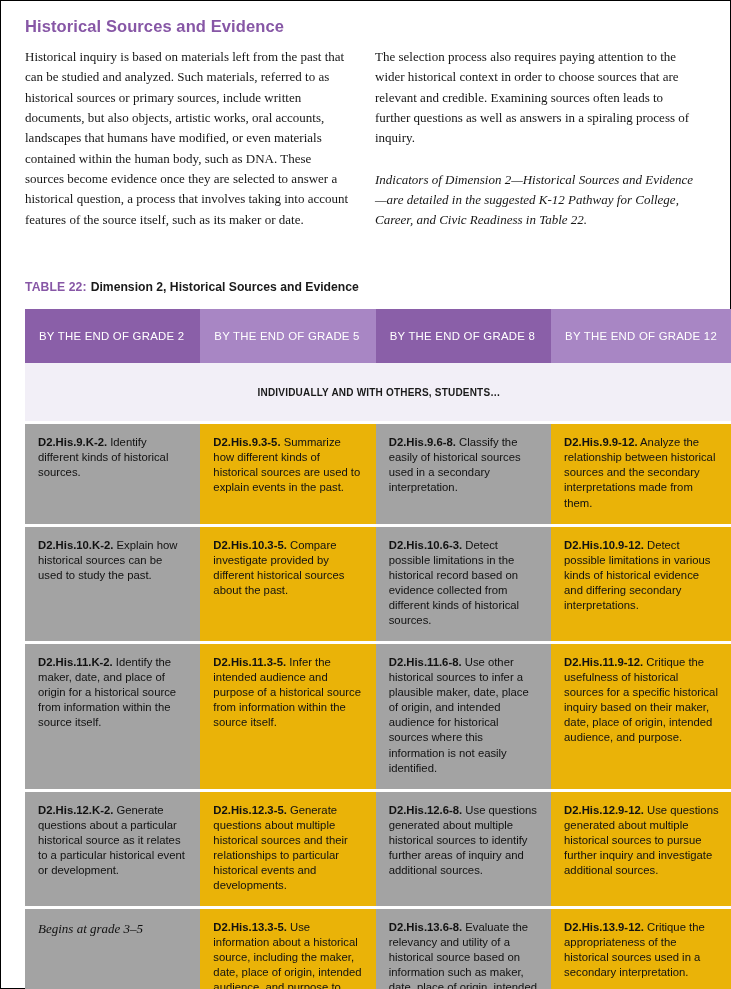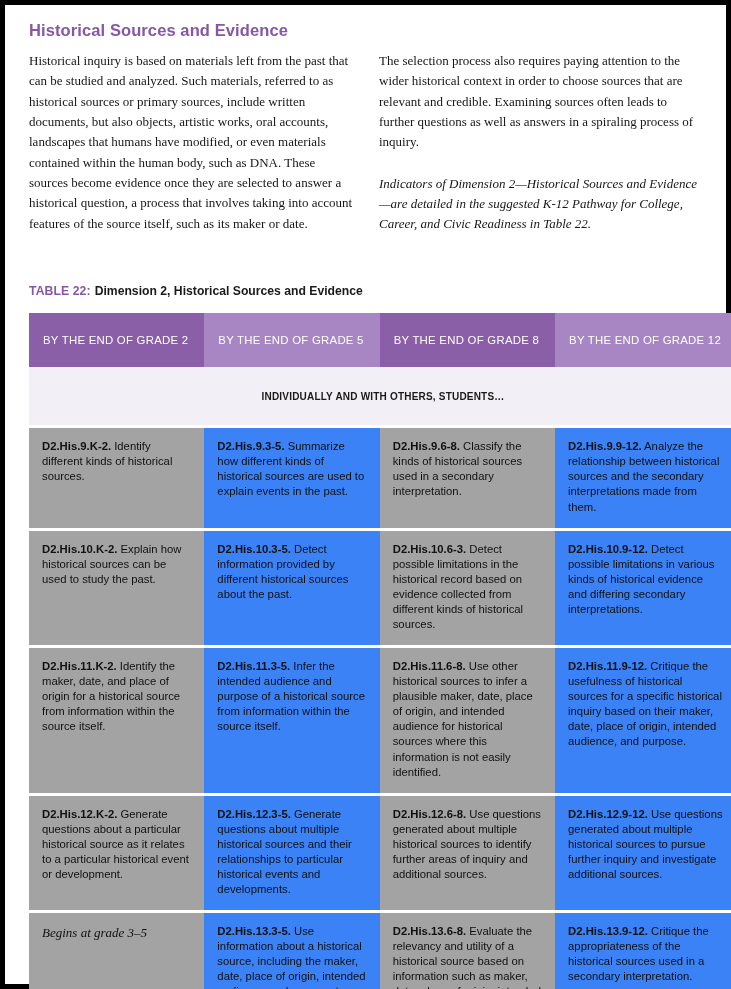--- a/index.html
+++ b/index.html
@@ -13,21 +13,21 @@
     font-family: "Liberation Sans", sans-serif;
     overflow: hidden;
     position: relative;
   }
   .page {
     position: absolute;
     left: 0; top: 0;
     width: 731px;
     height: 989px;
     box-sizing: border-box;
-    border: 5px solid #000000;
+    border: 1px solid #000000;
     background: #ffffff;
   }
   .content {
     position: absolute;
     left: 24px;
     top: 16px;
     width: 683px;
   }
 
   
@@ -116,21 +116,21 @@
 
   .data-row td {
     vertical-align: top;
     padding: 11px 13px 13px 13px;
     font-family: "Liberation Sans", sans-serif;
     font-size: 11.3px;
     line-height: 1.335;
     color: #111111;
   }
   .col-shade { background: #a3a3a3; }
-  .col-plain { background: #3b82f6; }
+  .col-plain { background: #eab308; }
   .cell-gap  { background: #ffffff; width: 3px; padding: 0 !important; }
   .row-gap td { height: 3px; background: #ffffff; padding: 0; }
 
   .code { font-weight: bold; }
   .begins-note {
     font-style: italic;
     font-family: "Liberation Serif", serif;
     font-size: 13px;
   }
 </style>
@@ -194,32 +194,32 @@
         </tr>
         <tr class="row-gap">
             <td colspan="7"></td>
           </tr>
 
         <tr class="data-row">
           <td class="col-shade"><span class="code">D2.His.9.K-2.</span><span> Identify different kinds of historical sources.</span></td>
           <td class="cell-gap"></td>
           <td class="col-plain"><span class="code">D2.His.9.3-5.</span><span> Summarize how different kinds of historical sources are used to explain events in the past.</span></td>
           <td class="cell-gap"></td>
-          <td class="col-shade"><span class="code">D2.His.9.6-8.</span><span> Classify the kinds of historical sources used in a secondary interpretation.</span></td>
+          <td class="col-shade"><span class="code">D2.His.9.6-8.</span><span> Classify the easily of historical sources used in a secondary interpretation.</span></td>
           <td class="cell-gap"></td>
           <td class="col-plain"><span class="code">D2.His.9.9-12.</span><span> Analyze the relationship between historical sources and the secondary interpretations made from them.</span></td>
         </tr>
         <tr class="row-gap">
             <td colspan="7"></td>
           </tr>
 
         <tr class="data-row">
           <td class="col-shade"><span class="code">D2.His.10.K-2.</span><span> Explain how historical sources can be used to study the past.</span></td>
           <td class="cell-gap"></td>
-          <td class="col-plain"><span class="code">D2.His.10.3-5.</span><span> Detect information provided by different historical sources about the past.</span></td>
+          <td class="col-plain"><span class="code">D2.His.10.3-5.</span><span> Compare investigate provided by different historical sources about the past.</span></td>
           <td class="cell-gap"></td>
           <td class="col-shade"><span class="code">D2.His.10.6-3.</span><span> Detect possible limitations in the historical record based on evidence collected from different kinds of historical sources.</span></td>
           <td class="cell-gap"></td>
           <td class="col-plain"><span class="code">D2.His.10.9-12.</span><span> Detect possible limitations in various kinds of historical evidence and differing secondary interpretations.</span></td>
         </tr>
         <tr class="row-gap">
             <td colspan="7"></td>
           </tr>
 
         <tr class="data-row">

